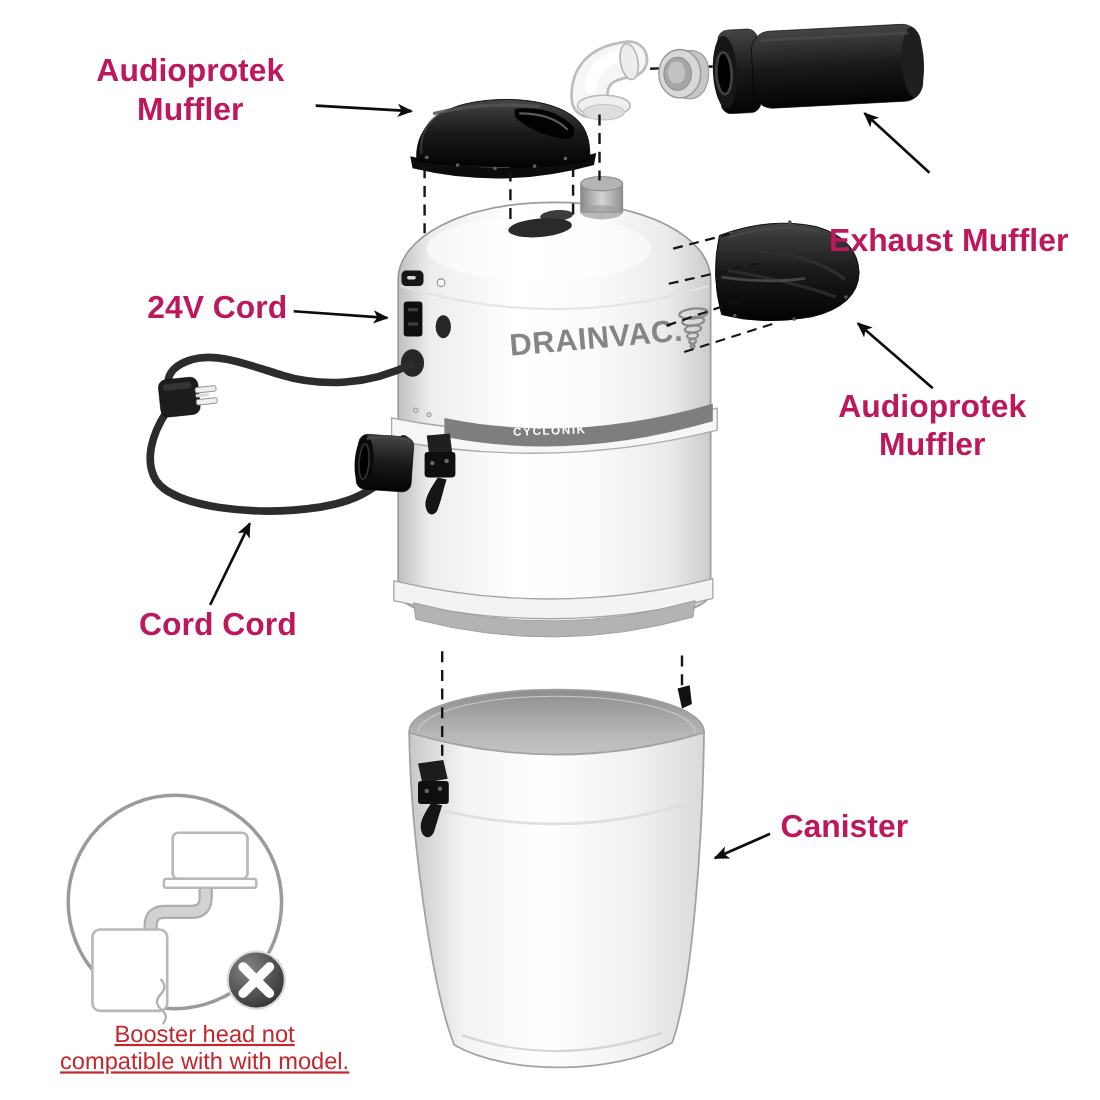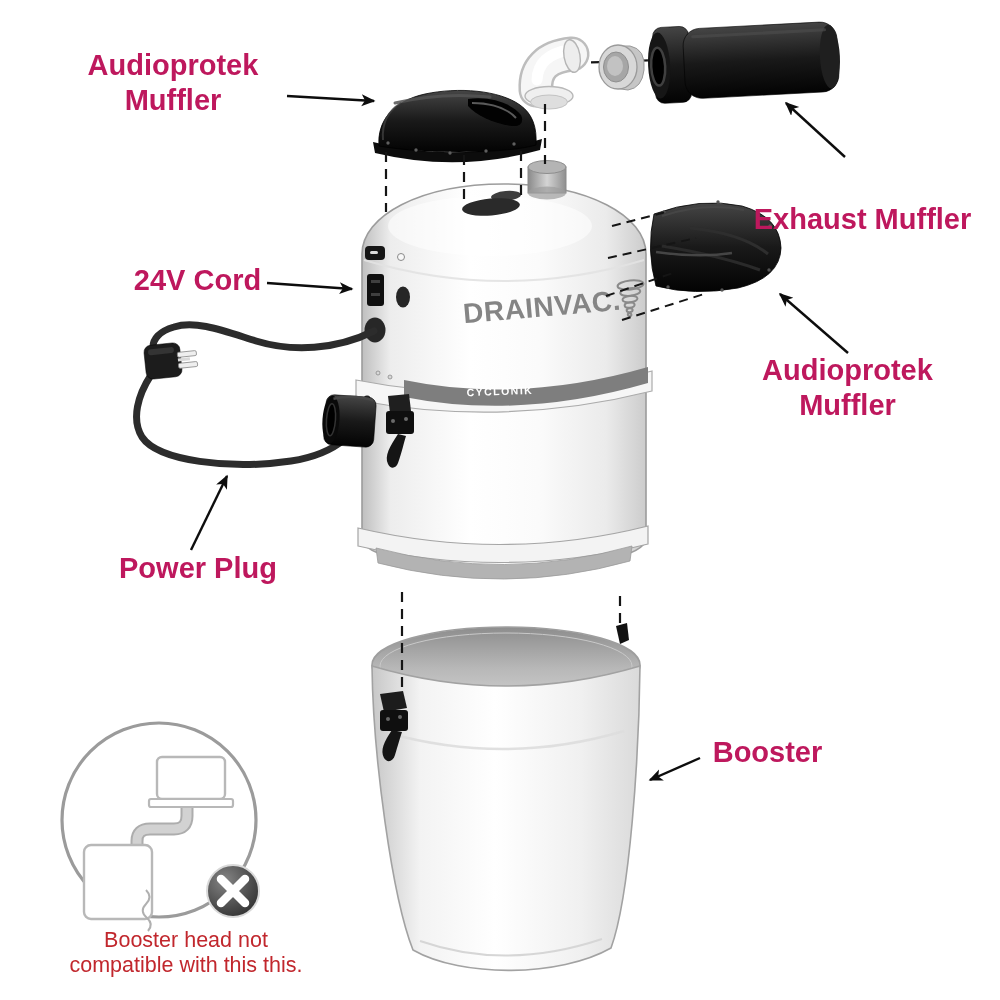--- a/index.html
+++ b/index.html
@@ -2,21 +2,21 @@
 <html><head>
 <meta charset="utf-8">
 <style>
   html,body{margin:0;padding:0;background:#fff;}
   #stage{position:relative;width:1000px;height:1000px;background:#fff;overflow:hidden;
          font-family:"Liberation Sans","DejaVu Sans",sans-serif;}
   #art{position:absolute;left:0;top:0;}
   .lbl{position:absolute;font-weight:bold;font-size:29px;line-height:35px;color:#be185d;
        text-align:center;white-space:nowrap;}
   .notice{position:absolute;font-size:21.5px;line-height:25px;color:#c1272d;text-align:center;
-          font-weight:normal;white-space:nowrap;}
+          font-weight:normal;white-space:nowrap;text-decoration:underline;}
   svg text.brand{font-family:"Liberation Sans","DejaVu Sans",sans-serif;font-weight:bold;}
 </style>
 </head>
 <body>
 
 <div id="stage">
 
 <svg id="art" width="1000" height="1000" viewBox="0 0 1000 1000">
   <defs>
     <linearGradient id="unitGrad" x1="0" y1="0" x2="1" y2="0">
@@ -260,25 +260,25 @@
 <div class="lbl" style="left:125px;top:263px;width:145px;">
   <div>24V Cord</div>
 </div>
 
 <div class="lbl" style="left:725px;top:353px;width:245px;">
   <div>Audioprotek</div>
   <div>Muffler</div>
 </div>
 
 <div class="lbl" style="left:108px;top:551px;width:180px;">
-  <div>Power Plug</div>
+  <div>Cord Cord</div>
 </div>
 
 <div class="lbl" style="left:700px;top:735px;width:135px;">
-  <div>Booster</div>
+  <div>Canister</div>
 </div>
 
 <div class="notice" style="left:30px;top:928px;width:312px;">
   <div>Booster head not</div>
-  <div>compatible with this this.</div>
+  <div>compatible with with model.</div>
 </div>
 
 </div>
 
 </body></html>

